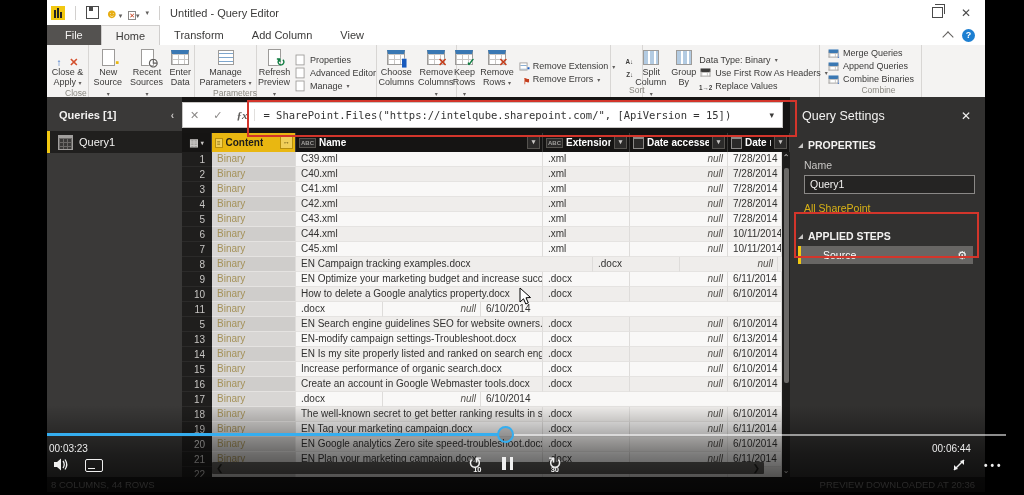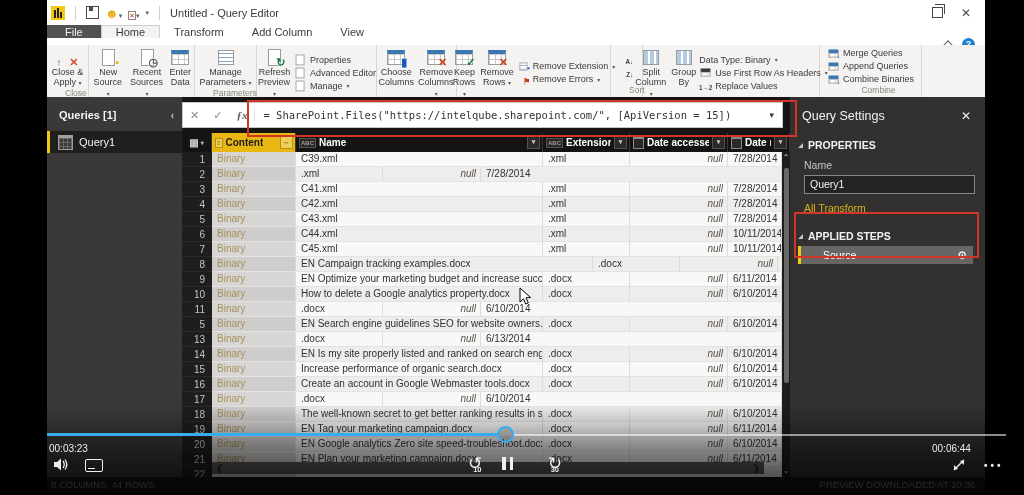--- a/index.html
+++ b/index.html
@@ -17,21 +17,21 @@
   .ic-save i{position:absolute;left:2px;top:0;width:4px;height:4px;background:#4a4a4a;}
   .smiley{color:#e7ad13;font-size:13px;line-height:13px;}
   .frown-box{width:11px;height:11px;border:1px solid #8a8886;position:relative;font-size:7px;color:#c43e1c;text-align:center;line-height:10px;}
   .mini-chev{font-size:7px;color:#605e5c;}
   #win-title{font-size:11px;color:#3b3a39;margin-left:6px;white-space:nowrap;}
   #win-controls{margin-left:auto;display:flex;align-items:center;gap:18px;padding-right:14px;}
   .ic-restore{width:9px;height:9px;border:1px solid #4a4a4a;position:relative;background:#fff;}
   .ic-restore:before{content:"";position:absolute;left:2px;top:-4px;width:9px;height:9px;border:1px solid #4a4a4a;border-left:none;border-bottom:none;}
   .ic-close-x{font-size:12px;color:#4a4a4a;line-height:12px;}
   
-  #tabrow{position:absolute;left:0;top:25px;right:0;height:20px;background:#fff;display:flex;align-items:stretch;font-size:11px;color:#3b3a39;flex-direction:column;}
+  #tabrow{position:absolute;left:0;top:25px;right:0;height:20px;background:#fff;display:flex;align-items:stretch;font-size:11px;color:#3b3a39;}
   .tab{padding:0 14px;display:flex;align-items:center;}
   .tab.file{background:#545250;color:#f3f2f1;padding:0 18px;}
   .tab.selected{background:#f4f3f2;border:1px solid #d0cecd;border-bottom:none;}
   #tabrow-right{margin-left:auto;display:flex;align-items:center;gap:10px;padding-right:10px;}
   .chev-up{width:7px;height:7px;border-left:1.5px solid #605e5c;border-top:1.5px solid #605e5c;transform:rotate(45deg);margin-top:3px;}
   .help-circle{width:13px;height:13px;border-radius:50%;background:#1d7fd1;color:#fff;font-size:9px;font-weight:bold;text-align:center;line-height:13px;}
   
   #ribbon{position:absolute;left:0;top:45px;right:0;height:52px;background:#f4f3f2;border-bottom:1px solid #e1dfdd;display:flex;align-items:stretch;}
   .rgroup{display:flex;flex-direction:column;border-right:1px solid #d8d6d4;box-sizing:border-box;flex:none;}
   .rbody{flex:1;display:flex;align-items:stretch;justify-content:center;gap:2px;padding:2px 2px 0 2px;}
@@ -507,20 +507,21 @@
                 <span class="rn">1</span>
                 <span class="cell c-content" style="width: 84px;">Binary</span>
                 <span class="cell" style="width: 247px;">C39.xml</span>
                 <span class="cell" style="width: 87px;">.xml</span>
                 <span class="cell c-null" style="width: 98px;">null</span>
                 <span class="cell" style="width: auto; flex: 1 1 0%;">7/28/2014</span>
               </div>
               <div class="row">
                 <span class="rn">2</span>
                 <span class="cell c-content" style="width: 84px;">Binary</span>
+                <span class="cell" style="width: 247px;">C40.xml</span>
                 <span class="cell" style="width: 87px;">.xml</span>
                 <span class="cell c-null" style="width: 98px;">null</span>
                 <span class="cell" style="width: auto; flex: 1 1 0%;">7/28/2014</span>
               </div>
               <div class="row">
                 <span class="rn">3</span>
                 <span class="cell c-content" style="width: 84px;">Binary</span>
                 <span class="cell" style="width: 247px;">C41.xml</span>
                 <span class="cell" style="width: 87px;">.xml</span>
                 <span class="cell c-null" style="width: 98px;">null</span>
@@ -593,20 +594,21 @@
                 <span class="rn">5</span>
                 <span class="cell c-content" style="width: 84px;">Binary</span>
                 <span class="cell" style="width: 247px;">EN Search engine guidelines SEO for website owners.docx</span>
                 <span class="cell" style="width: 87px;">.docx</span>
                 <span class="cell c-null" style="width: 98px;">null</span>
                 <span class="cell" style="width: auto; flex: 1 1 0%;">6/10/2014</span>
               </div>
               <div class="row">
                 <span class="rn">13</span>
                 <span class="cell c-content" style="width: 84px;">Binary</span>
+                <span class="cell" style="width: 247px;">EN-modify campaign settings-Troubleshoot.docx</span>
                 <span class="cell" style="width: 87px;">.docx</span>
                 <span class="cell c-null" style="width: 98px;">null</span>
                 <span class="cell" style="width: auto; flex: 1 1 0%;">6/13/2014</span>
               </div>
               <div class="row">
                 <span class="rn">14</span>
                 <span class="cell c-content" style="width: 84px;">Binary</span>
                 <span class="cell" style="width: 247px;">EN Is my site properly listed and ranked on search engines.docx</span>
                 <span class="cell" style="width: 87px;">.docx</span>
                 <span class="cell c-null" style="width: 98px;">null</span>
@@ -692,21 +694,21 @@
         <div id="settings-title">
           <span>Query Settings</span>
           <span id="settings-close">✕</span>
         </div>
         <div class="sec-head">
           <span class="tri"></span>
           <span>PROPERTIES</span>
         </div>
         <div class="lbl">Name</div>
         <div id="name-input">Query1</div>
-        <a id="all-props">All Transform</a>
+        <a id="all-props">All SharePoint</a>
         <div class="sec-head">
           <span class="tri"></span>
           <span>APPLIED STEPS</span>
         </div>
         <div id="steps">
             <div class="step">
               <span class="st-label">Source</span>
               <span class="gear">⚙</span>
             </div>
           </div>

